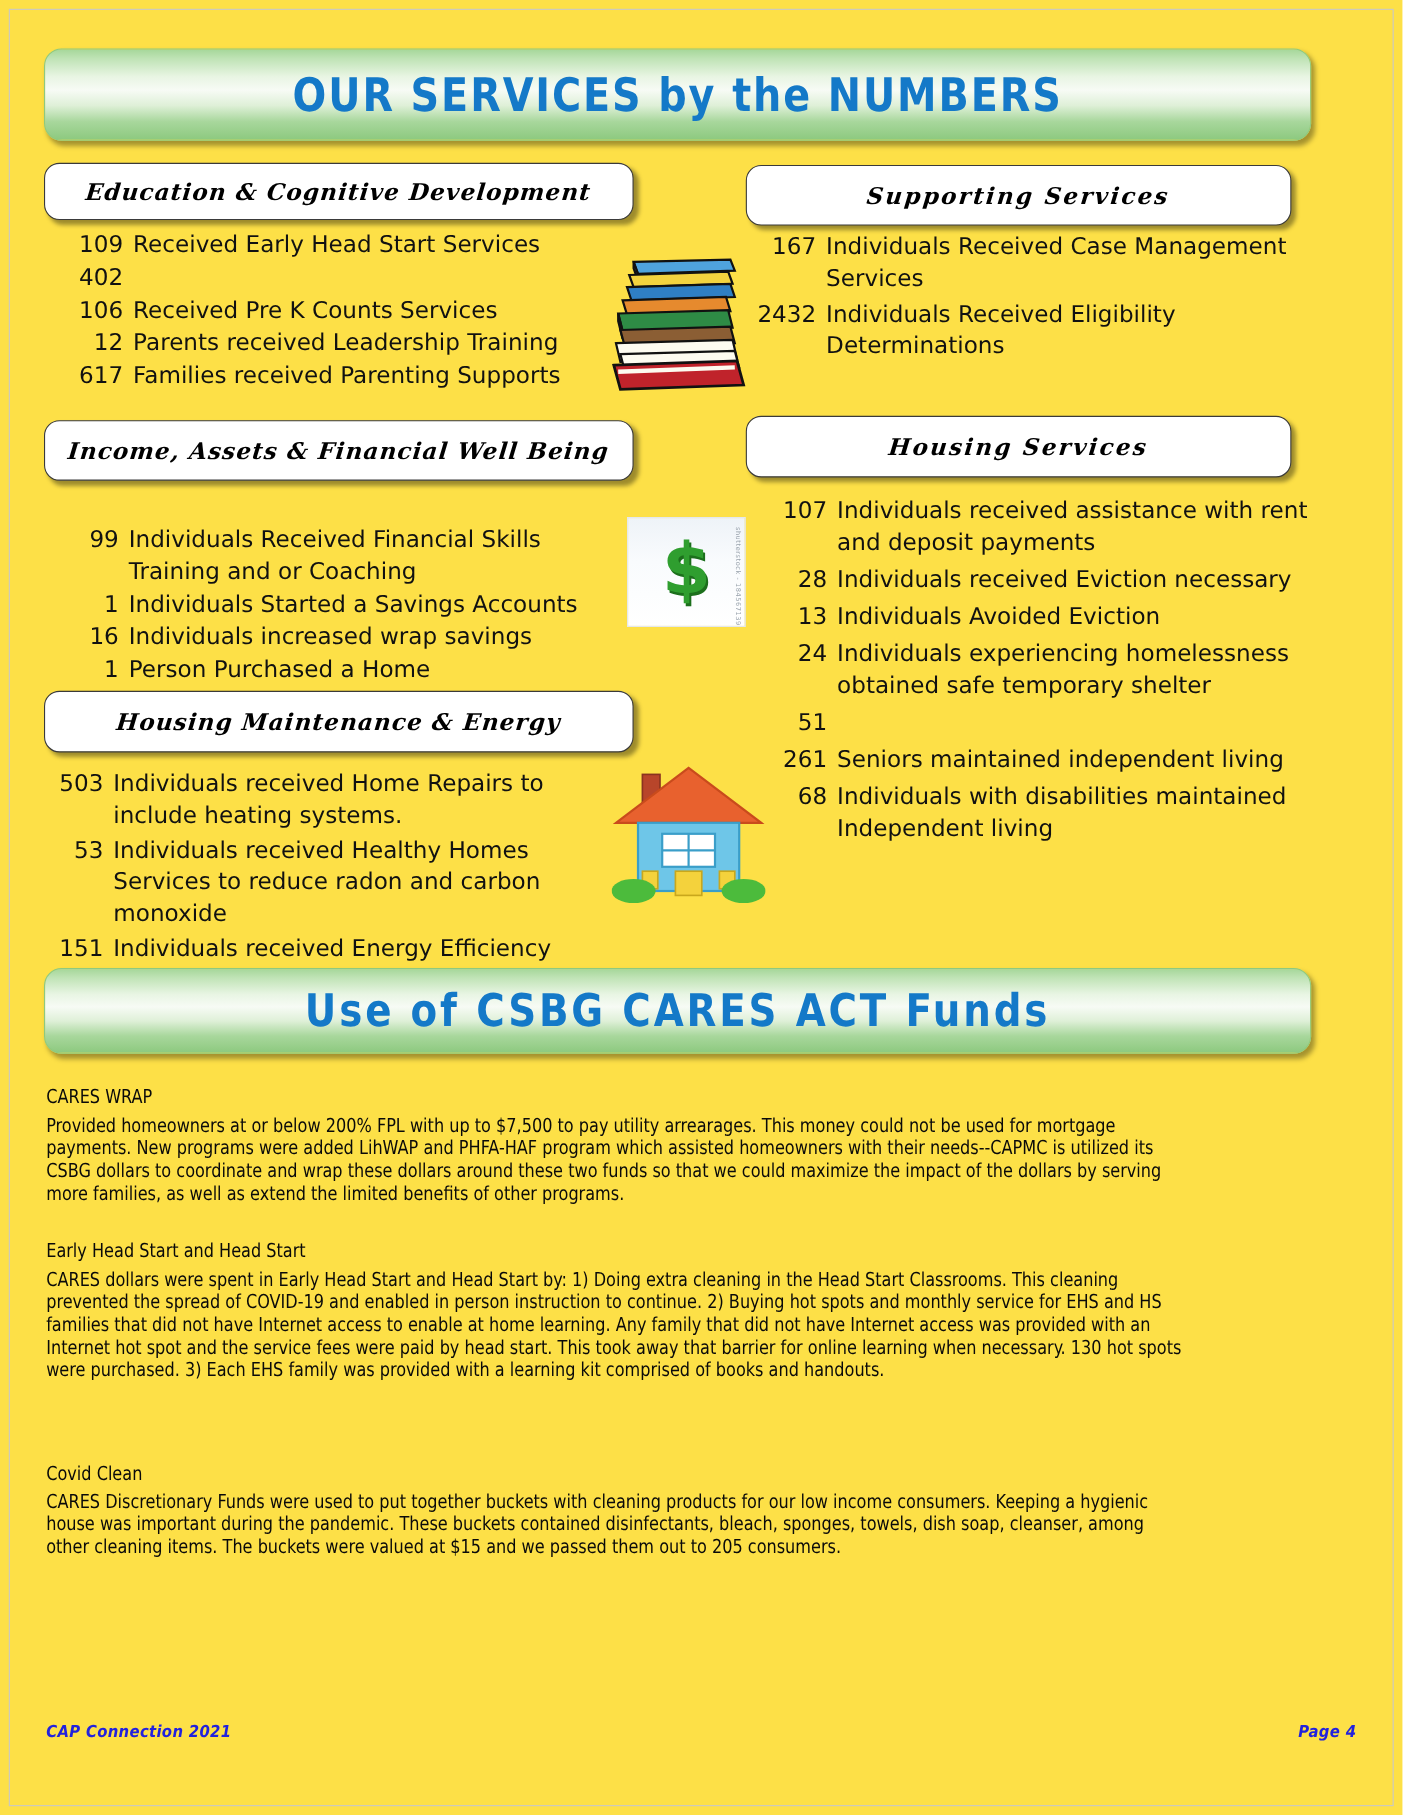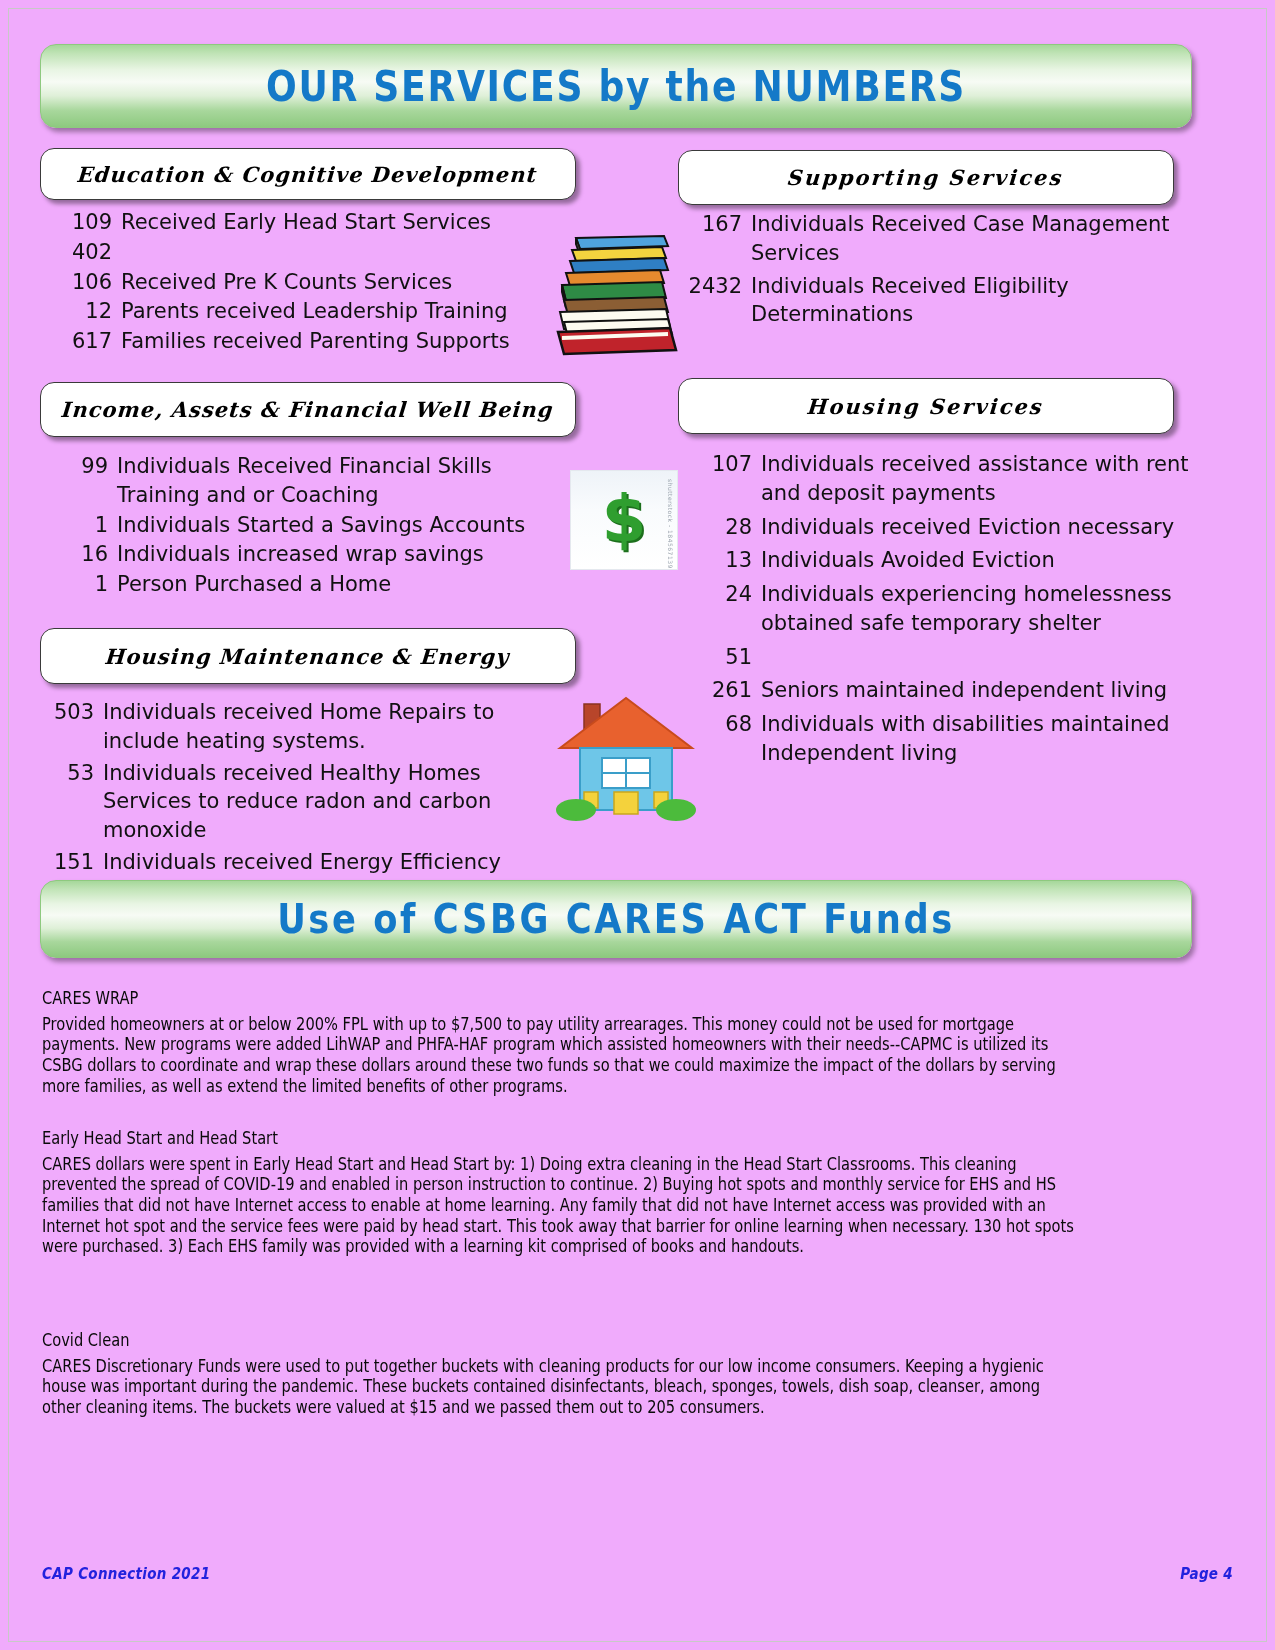--- a/index.html
+++ b/index.html
@@ -7,21 +7,21 @@
     padding: 0;
     background: #ffffff;
   }
   body {
     font-family: "DejaVu Sans", sans-serif;
   }
   .page {
     position: relative;
     width: 1275px;
     height: 1650px;
-    background: #f0abfc;
+    background: #fde047;
     overflow: hidden;
     box-sizing: border-box;
   }
   .page-border {
     position: absolute;
     left: 8px;
     top: 8px;
     width: 1259px;
     height: 1634px;
     border: 1px solid #c8c8c8;
@@ -113,21 +113,21 @@
     text-align: right;
     padding-right: 9px;
     white-space: nowrap;
   }
   .stat-txt { flex: 1 1 auto; }
 
   #list-education { left: 60px; top: 208px; width: 500px; }
   #list-education .stat-num { width: 52px; }
   #list-supporting { left: 686px; top: 210px; width: 500px; }
   #list-supporting .stat-num { width: 56px; }
-  #list-income { left: 60px; top: 452px; width: 500px; }
+  #list-income { left: 60px; top: 476px; width: 500px; }
   #list-income .stat-num { width: 48px; }
   #list-housing { left: 700px; top: 450px; width: 490px; }
   #list-housing .stat-num { width: 52px; }
   #list-maint { left: 50px; top: 698px; width: 510px; }
   #list-maint .stat-num { width: 44px; }
 
   #list-housing .stat-row { margin-bottom: 5px; }
   #list-maint .stat-row { margin-bottom: 3px; }
   #list-supporting .stat-row { margin-bottom: 4px; }
 

